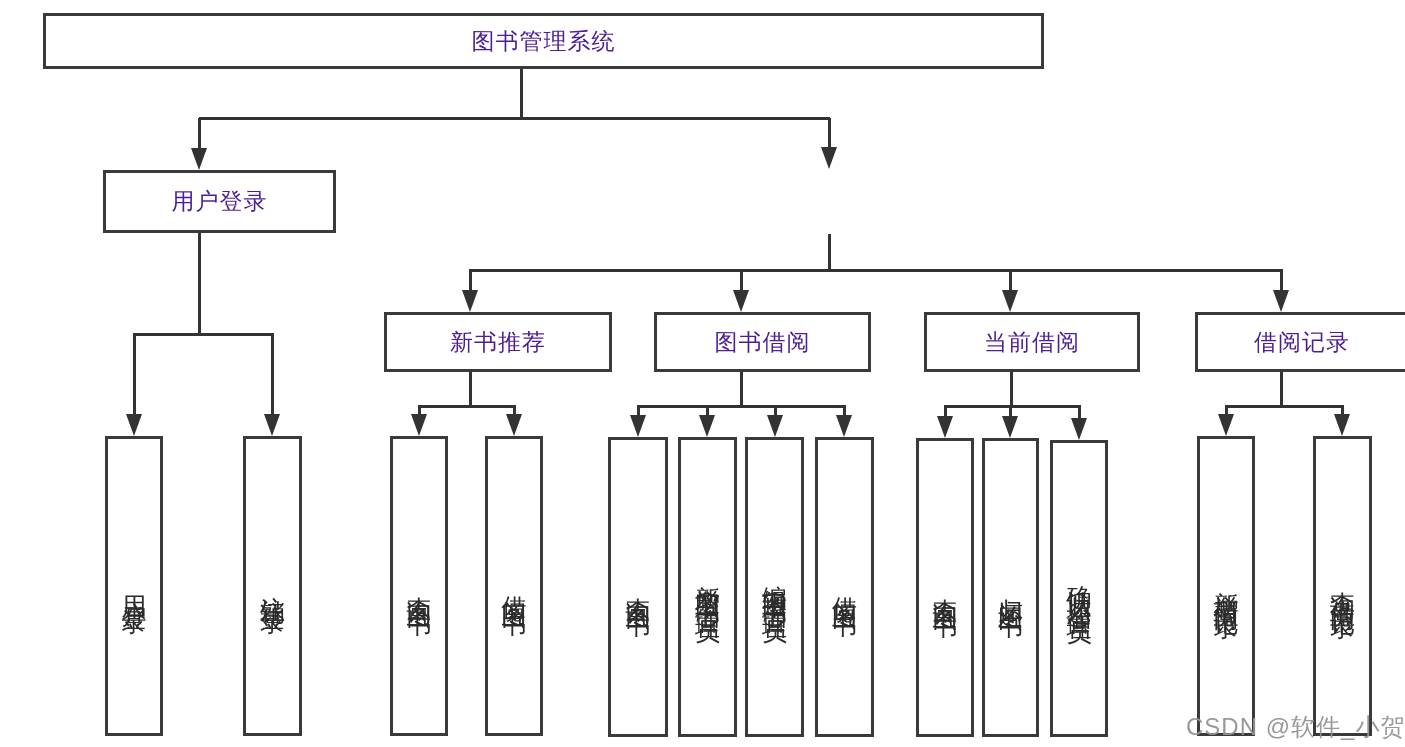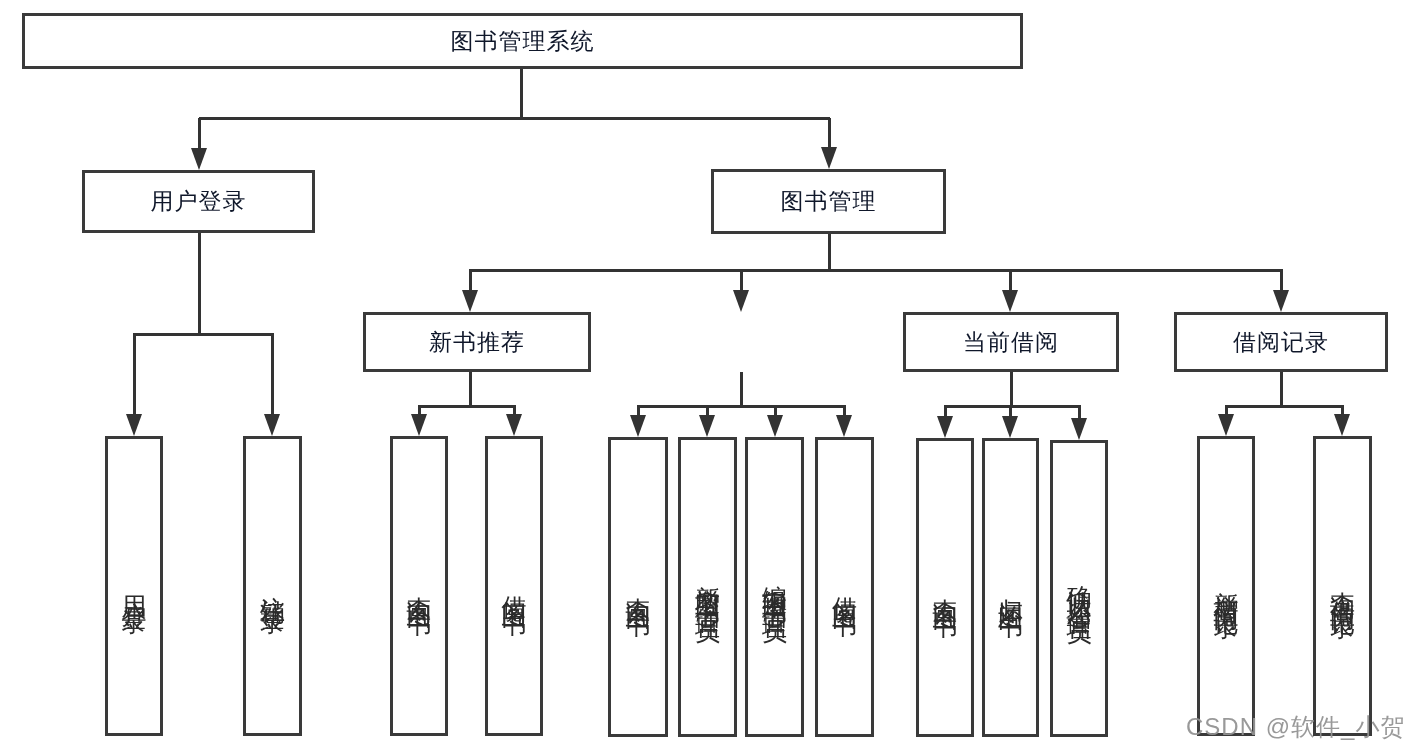--- a/index.html
+++ b/index.html
@@ -16,24 +16,25 @@
     font-family: "Liberation Sans", "DejaVu Sans", sans-serif;
   }
   .node {
     position: absolute;
     box-sizing: border-box;
     border: 3px solid #3a3a3a;
     background: #ffffff;
     display: flex;
     align-items: center;
     justify-content: center;
-    color: #0f172a;
+    color: #4c1d95;
     font-size: 23px;
     letter-spacing: 1px;
     z-index: 2;
+    margin-left: 21px;
   }
   .leaf {
     position: absolute;
     box-sizing: border-box;
     border: 3px solid #3a3a3a;
     background: #ffffff;
     display: flex;
     align-items: center;
     justify-content: center;
     color: #2b2b2b;
@@ -77,26 +78,26 @@
 
 <div id="stage">
 
   <div class="node" style="left:22px; top:13px; width:1001px; height:56px;">
     <span>图书管理系统</span>
   </div>
 
   <div class="node" style="left:82px; top:170px; width:233px; height:63px;">
     <span>用户登录</span>
   </div>
-  <div class="node" style="left:711px; top:169px; width:235px; height:65px;">
-    <span>图书管理</span>
-  </div>
 
   <div class="node" style="left:363px; top:312px; width:228px; height:60px;">
     <span>新书推荐</span>
+  </div>
+  <div class="node" style="left:633px; top:312px; width:217px; height:60px;">
+    <span>图书借阅</span>
   </div>
   <div class="node" style="left:1174px; top:312px; width:214px; height:60px;">
     <span>借阅记录</span>
   </div>
   <div class="node" style="left:903px; top:312px; width:216px; height:60px;">
     <span>当前借阅</span>
   </div>
 
   <div class="leaf" style="left:105px; top:436px; width:58px; height:300px;">
     <span>用户登录</span>

